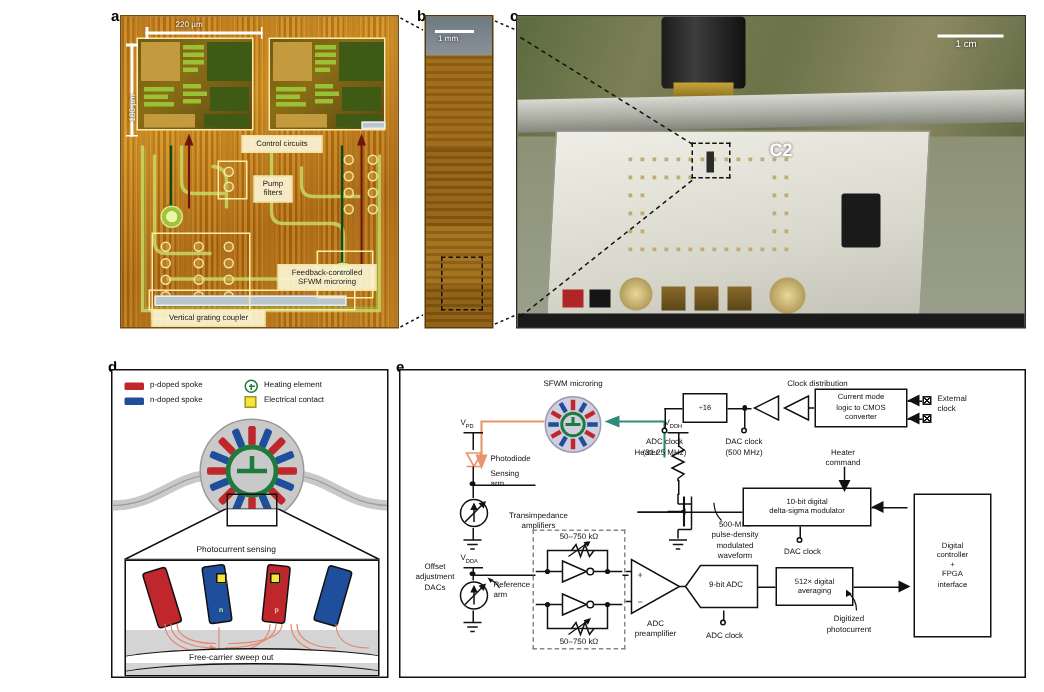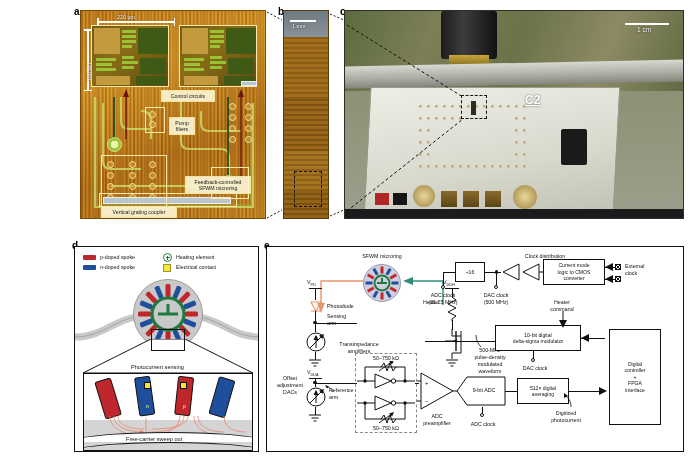--- a/index.html
+++ b/index.html
@@ -363,21 +363,21 @@
         <rect x="132" y="78" width="2.5" height="2.5"></rect>
           <rect x="140" y="78" width="2.5" height="2.5"></rect>
         <rect x="148" y="78" width="2.5" height="2.5"></rect>
           <rect x="156" y="78" width="2.5" height="2.5"></rect>
       </g>
     </svg>
 
     <div style="position:absolute;left:116px;top:84px;width:26px;height:24px;border:1.2px dashed #111;"></div>
     <div style="position:absolute;left:126px;top:90px;width:5px;height:14px;background:#2b2b2b;"></div>
 
-    <div style="position:absolute;left:180px;top:82px;color:#fff;font-size:12px;font-weight:bold;text-shadow:0 0 2px #555;text-decoration:underline;">C2</div>
+    <div style="position:absolute;left:168px;top:82px;color:#fff;font-size:12px;font-weight:bold;text-shadow:0 0 2px #555;">C2</div>
 
     <div style="position:absolute;left:216px;top:118px;width:26px;height:36px;background:#1a1a1a;border-radius:2px;"></div>
     <div style="position:absolute;left:30px;top:182px;width:14px;height:12px;background:#b02626;"></div>
     <div style="position:absolute;left:48px;top:182px;width:14px;height:12px;background:#151515;"></div>
     <div style="position:absolute;left:68px;top:174px;width:22px;height:22px;border-radius:50%;background:radial-gradient(circle,#e8d79a,#9c8340);"></div>
     <div style="position:absolute;left:168px;top:174px;width:24px;height:24px;border-radius:50%;background:radial-gradient(circle,#e8d79a,#9c8340);"></div>
     <div style="position:absolute;left:96px;top:180px;width:16px;height:16px;background:linear-gradient(180deg,#8a6a2a,#5b4518);"></div>
     <div style="position:absolute;left:118px;top:180px;width:16px;height:16px;background:linear-gradient(180deg,#8a6a2a,#5b4518);"></div>
     <div style="position:absolute;left:140px;top:180px;width:16px;height:16px;background:linear-gradient(180deg,#8a6a2a,#5b4518);"></div>
     <div style="position:absolute;left:0px;top:198px;width:340px;height:11px;background:#1b1b1b;"></div>

